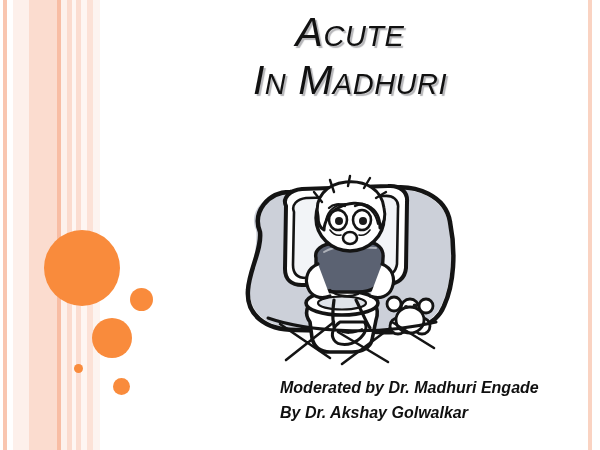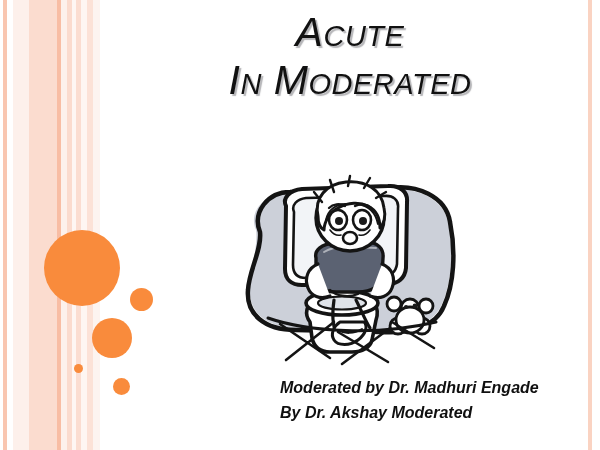--- a/index.html
+++ b/index.html
@@ -120,21 +120,21 @@
   <div>
     <div class="circle c-large"></div>
     <div class="circle c-medium"></div>
     <div class="circle c-small"></div>
     <div class="circle c-tiny2"></div>
     <div class="circle c-dot"></div>
   </div>
 
   <div id="title">
     <span class="tline">Acute</span>
-    <span class="tline">In Moderated</span>
+    <span class="tline">In Madhuri</span>
   </div>
 
   <div id="illustration">
     <svg viewBox="0 0 228 196" xmlns="http://www.w3.org/2000/svg">
       <g fill="none" stroke="#1a1a1a" stroke-linecap="round" stroke-linejoin="round">
 
         <path d="M18 58 C10 40 26 22 48 22 L150 18 C176 14 206 26 210 50
                  C216 78 214 110 204 132 C196 152 172 160 140 158
                  L60 156 C28 156 10 140 12 116 C13 96 20 74 18 58 Z" fill="#c9ced7" stroke="none" opacity="0.95"></path>
 
@@ -215,16 +215,16 @@
         <path d="M100 160 L150 190 M152 156 L104 192" stroke="#141414" stroke-width="2.6" fill="none"></path>
         <path d="M154 150 L196 176" stroke="#141414" stroke-width="2.6" fill="none"></path>
         <path d="M30 146 C70 160 140 164 198 150" stroke="#141414" stroke-width="3" fill="none"></path>
 
       </g>
     </svg>
   </div>
 
   <div id="credits">
     <span class="cline">Moderated by Dr. Madhuri Engade</span>
-    <span class="cline">By Dr. Akshay Moderated</span>
+    <span class="cline">By Dr. Akshay Golwalkar</span>
   </div>
 
 </div>
 
 </body></html>

